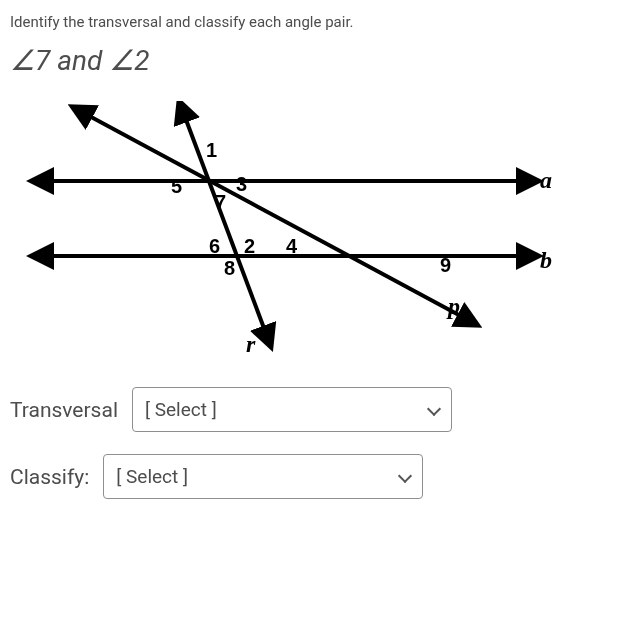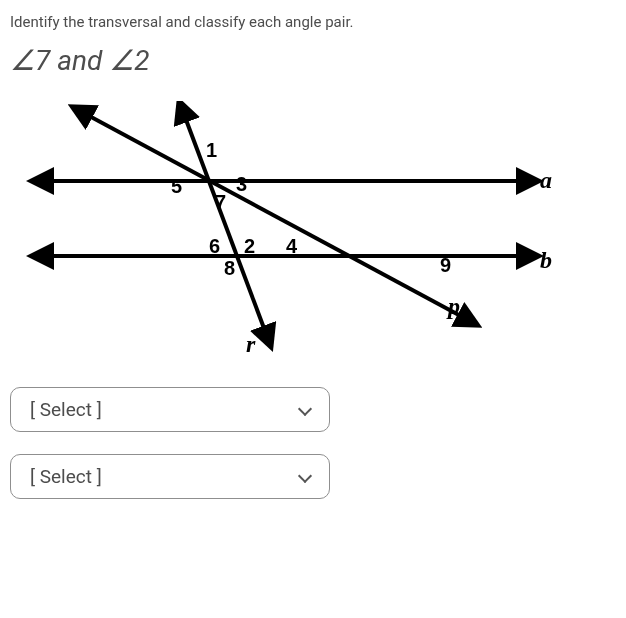--- a/index.html
+++ b/index.html
@@ -16,22 +16,22 @@
   .subject { font-size: 28px; font-style: italic; margin: 8px 0 24px; }
   .figure { width: 560px; height: 260px; position: relative; margin: 0 0 26px 0; }
   .stroke { stroke: #000; stroke-width: 4; fill: none; }
   .arrow { fill: #000; }
   .lbl { position: absolute; font-family: Arial, sans-serif; font-weight: bold; font-size: 20px; color: #000; }
   .lbl.it { font-style: italic; font-family: "Times New Roman", serif; font-size: 24px; }
   .row { display: flex; align-items: center; gap: 14px; margin: 10px 0 22px 0; }
   .row-label { font-size: 21px; }
   .select-box {
     display: flex; align-items: center; justify-content: space-between;
-    border: 1px solid #8f8f8f; border-radius: 10px;
-    padding: 10px 19px; background: #fff; cursor: pointer;
+    border: 1px solid #8f8f8f; border-radius: 4px;
+    padding: 10px 12px; background: #fff; cursor: pointer;
     min-width: 160px;
   }
   .select-box.wide { min-width: 320px; }
   .select-text { font-size: 19px; color: #4d4d4d; }
   .chev { width: 12px; height: 12px; position: relative; }
   .chev::before {
     content: ""; position: absolute; left: 2px; top: 0;
     width: 8px; height: 8px; border-right: 2px solid #555; border-bottom: 2px solid #555;
     transform: rotate(45deg);
   }
@@ -75,24 +75,26 @@
   <span class="lbl" style="left:199px; top:134px;">6</span>
   <span class="lbl" style="left:234px; top:134px;">2</span>
   <span class="lbl" style="left:276px; top:134px;">4</span>
   <span class="lbl" style="left:214px; top:156px;">8</span>
 
   
   <span class="lbl" style="left:430px; top:153px;">9</span>
 </div>
 
 <div class="row">
+  <span class="row-label">Transversal</span>
   <div class="select-box wide">
     <span class="select-text">[ Select ]</span>
     <span class="chev"></span>
   </div>
 </div>
 
 <div class="row">
+  <span class="row-label">Classify:</span>
   <div class="select-box wide">
     <span class="select-text">[ Select ]</span>
     <span class="chev"></span>
   </div>
 </div>
 
 </body></html>

